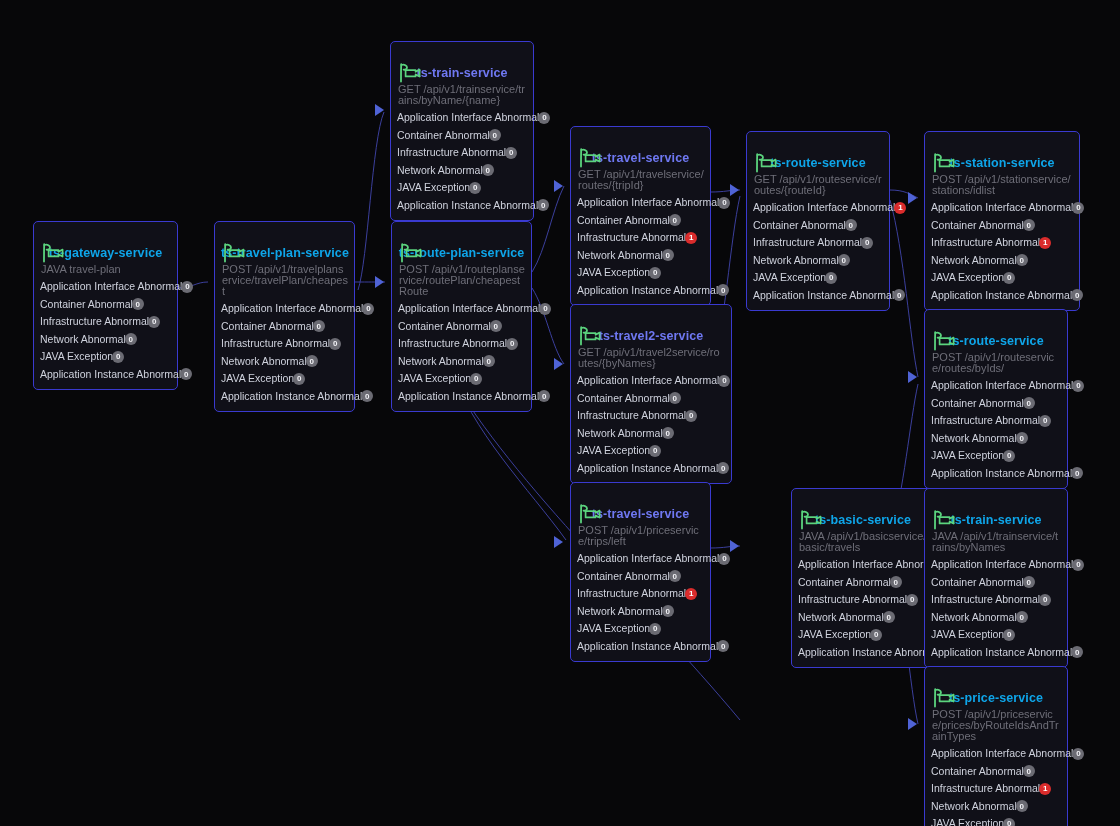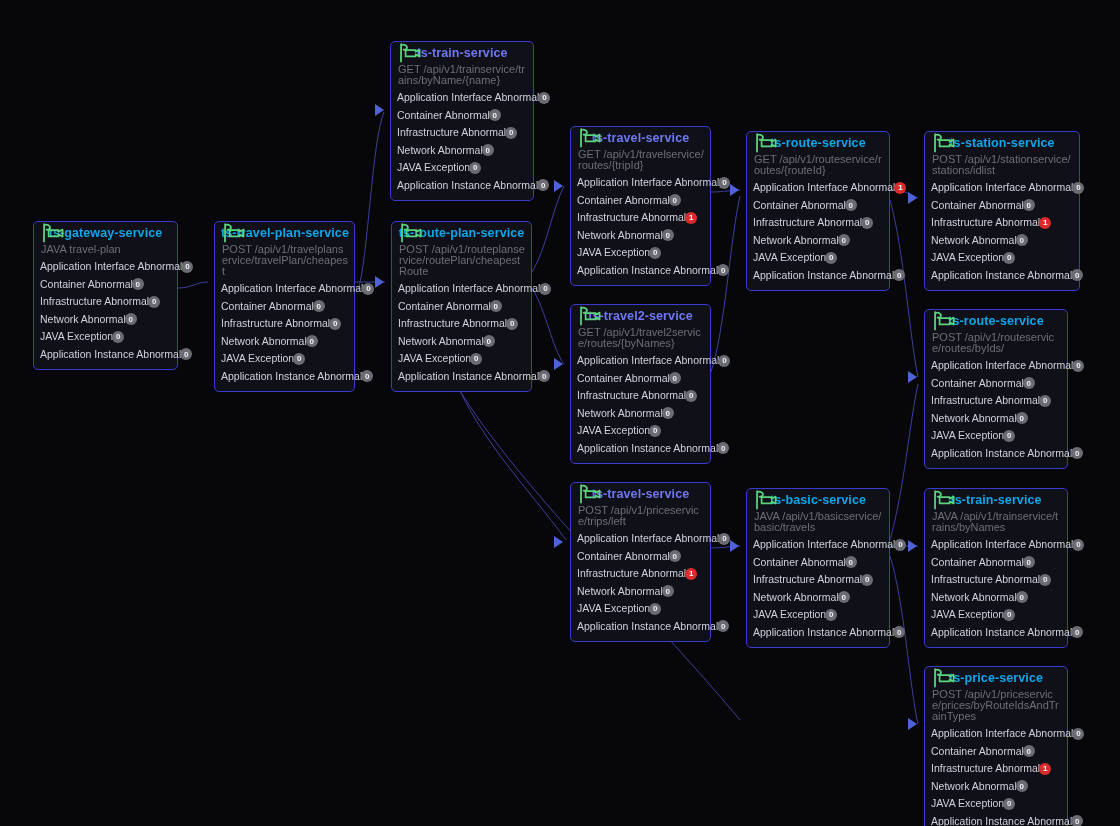--- a/index.html
+++ b/index.html
@@ -25,21 +25,21 @@
     height: 826px;
     pointer-events: none;
     z-index: 1;
   }
   .node {
     position: absolute;
     box-sizing: border-box;
     background: #101018;
     border: 1px solid #3a3ad0;
     border-radius: 5px;
-    padding: 1px 6px 6px 6px;
+    padding: 21px 6px 6px 6px;
     z-index: 2;
   }
   .node-head {
     position: relative;
     height: 20px;
     margin-bottom: 1px;
   }
   .node-icon {
     position: absolute;
     left: 1px;
@@ -297,21 +297,21 @@
         </div>
         <div class="metric">
           <span class="metric-label">JAVA Exception</span>
           <span class="badge">0</span>
         </div>
         <div class="metric">
           <span class="metric-label">Application Instance Abnormal</span>
           <span class="badge">0</span>
         </div>
       </div>
-      <div class="node" style="left: 570px; top: 304px; width: 141px;">
+      <div class="node" style="left: 570px; top: 304px; width: 162px;">
         <div class="node-head">
           <span class="node-icon"><svg width="26" height="20" viewBox="0 0 26 20" fill="none" xmlns="http://www.w3.org/2000/svg">
               <path d="M3.2 1.2 C3.2 1.2 3.0 8.0 3.0 18.6" stroke="#5bd47e" stroke-width="1.8" stroke-linecap="round"></path>
               <path d="M3.4 2.0 C6.5 1.0 9.0 2.6 9.0 4.6 C9.0 6.4 7.0 7.0 5.6 6.6" stroke="#5bd47e" stroke-width="1.8" stroke-linecap="round" fill="none"></path>
               <path d="M7.6 7.2 L7.6 13.4 L17.6 13.4 L17.6 11.4 L21.6 13.6 L21.6 6.6 L17.6 8.8 L17.6 7.2 Z" stroke="#5bd47e" stroke-width="1.7" stroke-linejoin="round" fill="none"></path>
             </svg></span>
           <span class="node-title title-light">ts-travel2-service</span>
         </div>
         <div class="node-sub">GET /api/v1/travel2service/routes/{byNames}</div>
         <div class="metric">
@@ -402,21 +402,21 @@
         </div>
         <div class="metric">
           <span class="metric-label">JAVA Exception</span>
           <span class="badge">0</span>
         </div>
         <div class="metric">
           <span class="metric-label">Application Instance Abnormal</span>
           <span class="badge">0</span>
         </div>
       </div>
-      <div class="node" style="left: 746px; top: 488px; width: 144px;">
+      <div class="node" style="left: 791px; top: 488px; width: 144px;">
         <div class="node-head">
           <span class="node-icon"><svg width="26" height="20" viewBox="0 0 26 20" fill="none" xmlns="http://www.w3.org/2000/svg">
               <path d="M3.2 1.2 C3.2 1.2 3.0 8.0 3.0 18.6" stroke="#5bd47e" stroke-width="1.8" stroke-linecap="round"></path>
               <path d="M3.4 2.0 C6.5 1.0 9.0 2.6 9.0 4.6 C9.0 6.4 7.0 7.0 5.6 6.6" stroke="#5bd47e" stroke-width="1.8" stroke-linecap="round" fill="none"></path>
               <path d="M7.6 7.2 L7.6 13.4 L17.6 13.4 L17.6 11.4 L21.6 13.6 L21.6 6.6 L17.6 8.8 L17.6 7.2 Z" stroke="#5bd47e" stroke-width="1.7" stroke-linejoin="round" fill="none"></path>
             </svg></span>
           <span class="node-title">ts-basic-service</span>
         </div>
         <div class="node-sub">JAVA /api/v1/basicservice/basic/travels</div>
         <div class="metric">

